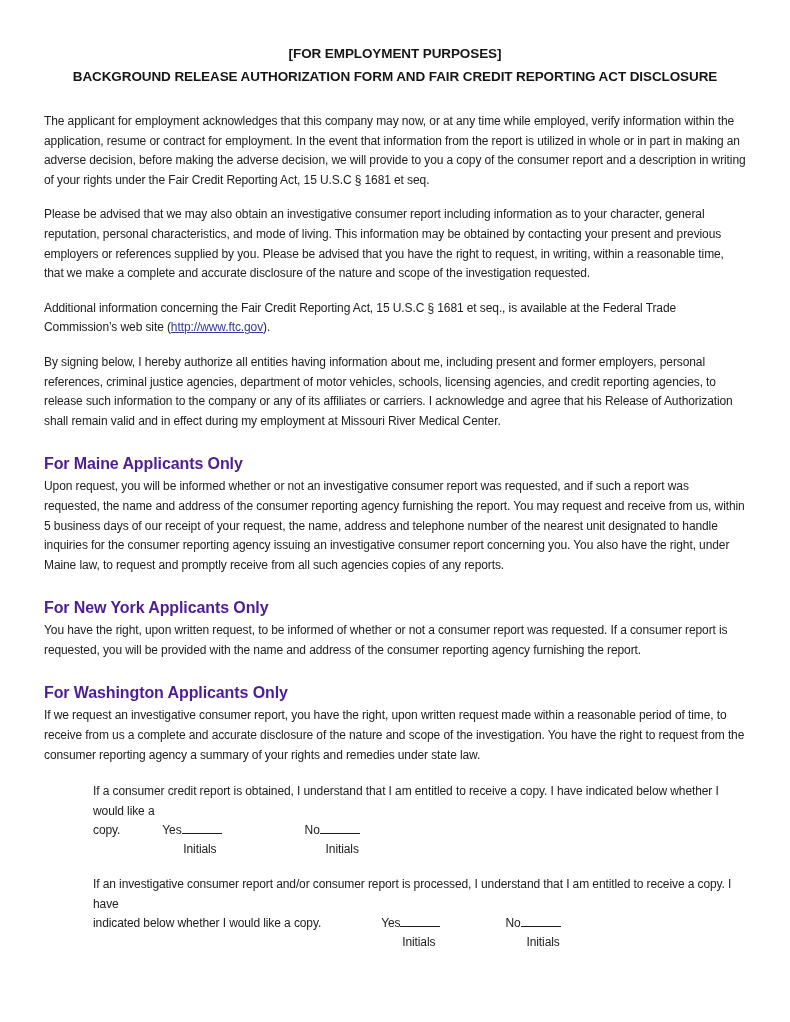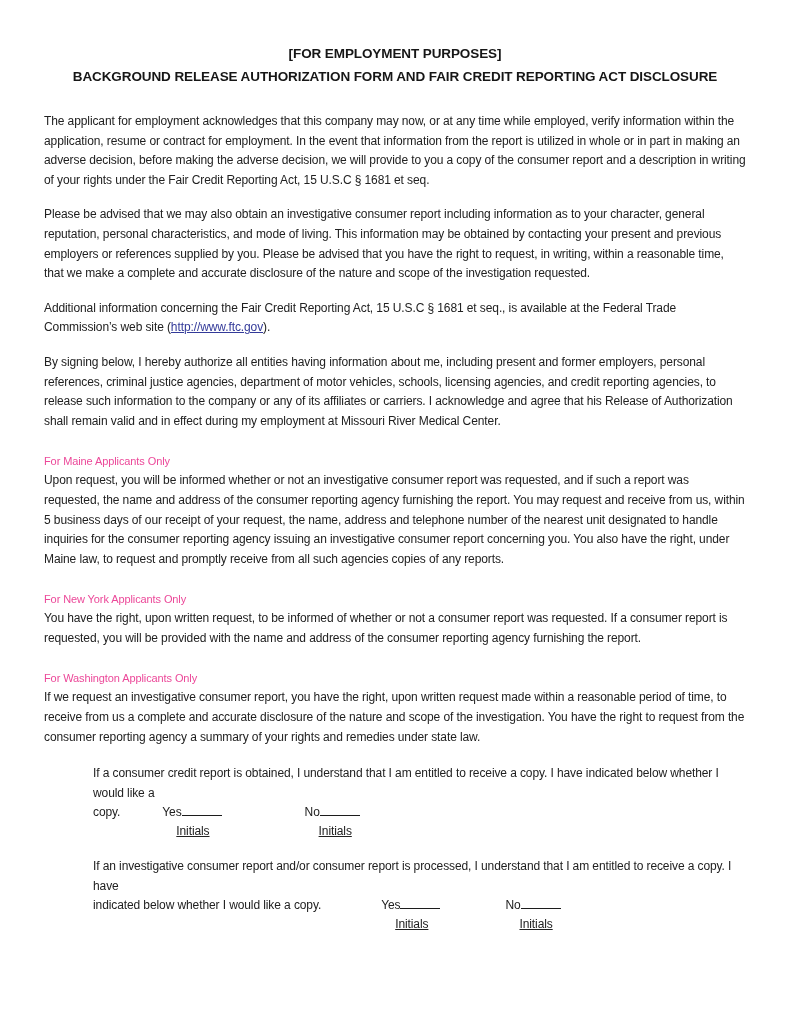--- a/index.html
+++ b/index.html
@@ -25,24 +25,24 @@
     color: #161616;
   }
   p.body-para {
     font-size: 12px;
     line-height: 19.6px;
     letter-spacing: -0.1px;
     margin-bottom: 15px;
     color: #212121;
   }
   h2.section-heading {
-    font-size: 11px;
-    font-weight: normal;
+    font-size: 16px;
+    font-weight: bold;
     letter-spacing: -0.1px;
-    color: #ec4899;
+    color: #4c1d95;
     margin-top: 24px;
     margin-bottom: 4px;
   }
   .inline-heading {
     font-size: 13.5px;
     font-weight: bold;
     color: #161616;
   }
   .inline-heading-para { margin-top: 24px; }
   a.doc-link {
@@ -68,23 +68,22 @@
   }
   .yn-top { white-space: nowrap; }
   .blank {
     display: inline-block;
     width: 40px;
     height: 13px;
     border-bottom: 1.7px solid #1c1c1c;
     vertical-align: baseline;
   }
   .yn-initials {
-    margin-left: 14px;
+    margin-left: 21px;
     line-height: 17px;
-    text-decoration: underline;
   }
   .b1 .g-yes { margin-left: 15px; }
   .b1 .g-no  { margin-left: 56px; }
   .b2 .g-yes { margin-left: 33px; }
   .b2 .g-no  { margin-left: 38px; }
 </style>
 </head>
 <body>
 
 <div class="page">

